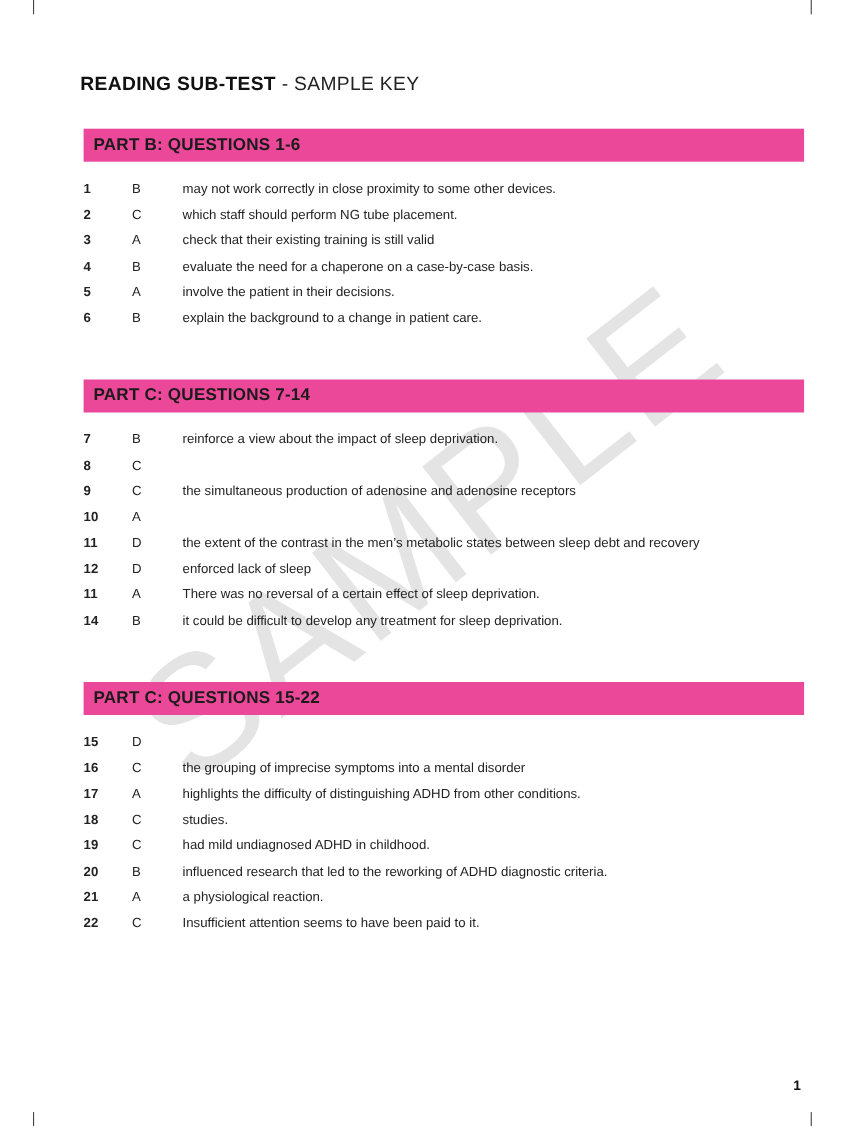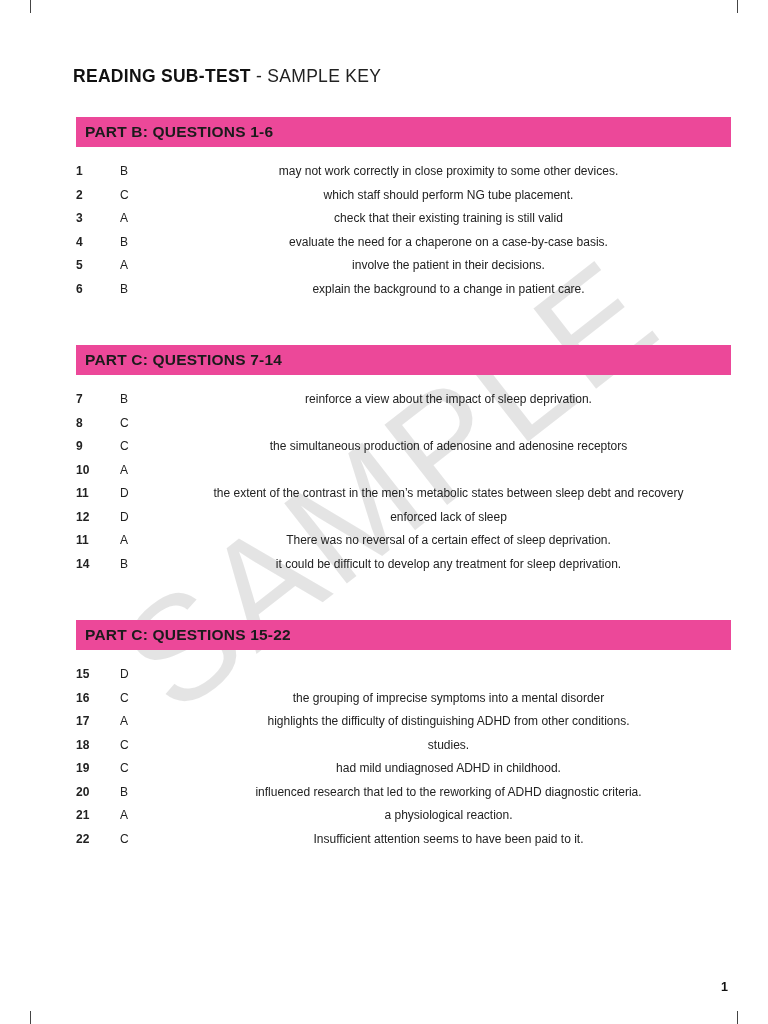--- a/index.html
+++ b/index.html
@@ -79,21 +79,21 @@
   }
   .rows { margin-top: 13px; }
   .answer-row {
     display: flex;
     line-height: 23.5px;
     font-size: 12px;
     color: #222;
   }
   .q-num  { width: 44px; font-weight: 700; flex: 0 0 44px; }
   .q-letter { width: 46px; flex: 0 0 46px; }
-  .q-text { flex: 1; text-align: center; }
+  .q-text { flex: 1; }
 
   .page-number {
     position: absolute;
     right: 40px;
     top: 980px;
     font-size: 12.5px;
     font-weight: 700;
     color: #111;
     z-index: 1;
   }

